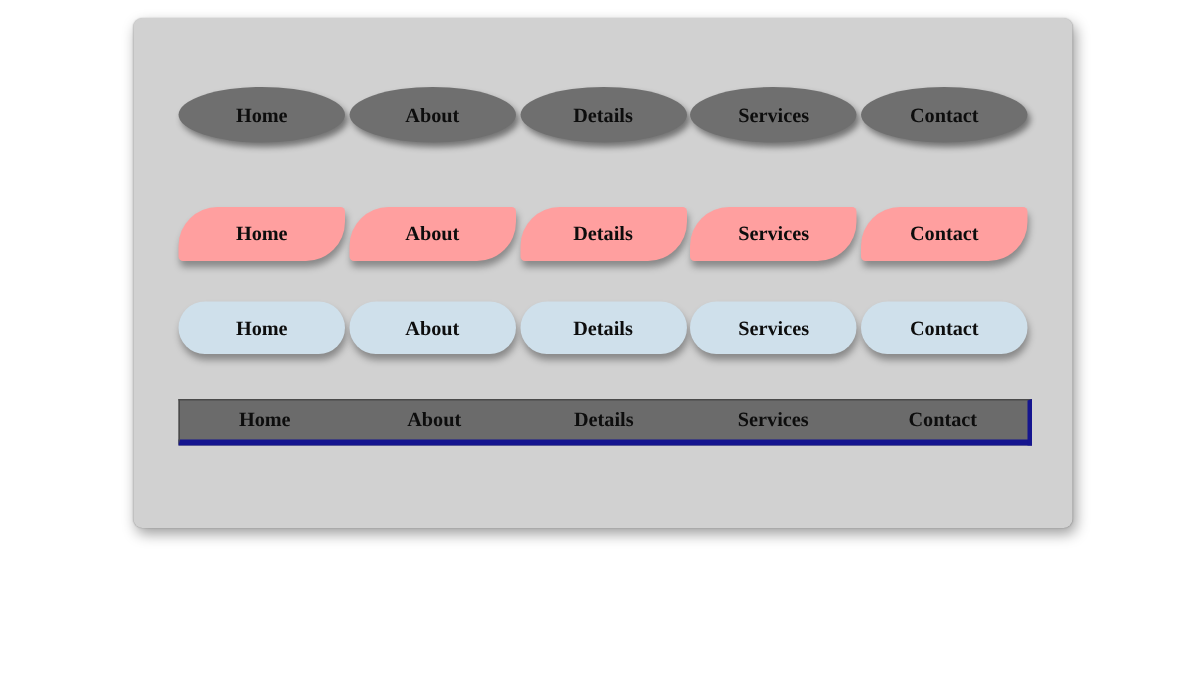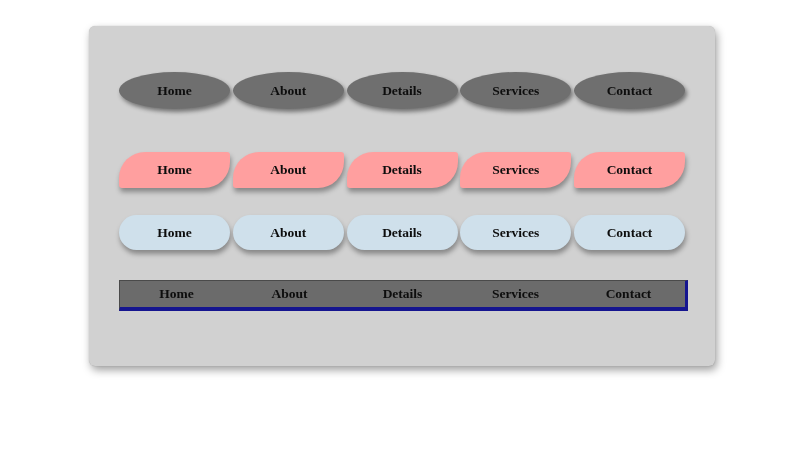--- a/index.html
+++ b/index.html
@@ -8,21 +8,21 @@
     width: 800px;
     height: 450px;
     background: #ffffff;
     overflow: hidden;
     font-family: "Liberation Serif", serif;
   }
 
   .card {
     position: absolute;
     left: 89px;
-    top: 26px;
+    top: 12px;
     width: 626px;
     height: 340px;
     background: #d1d1d1;
     border-radius: 6px;
     box-shadow: 2px 4px 9px rgba(0,0,0,0.38), 0 0 1px rgba(0,0,0,0.25);
   }
 
   .nav-row {
     position: absolute;
     left: 30px;

